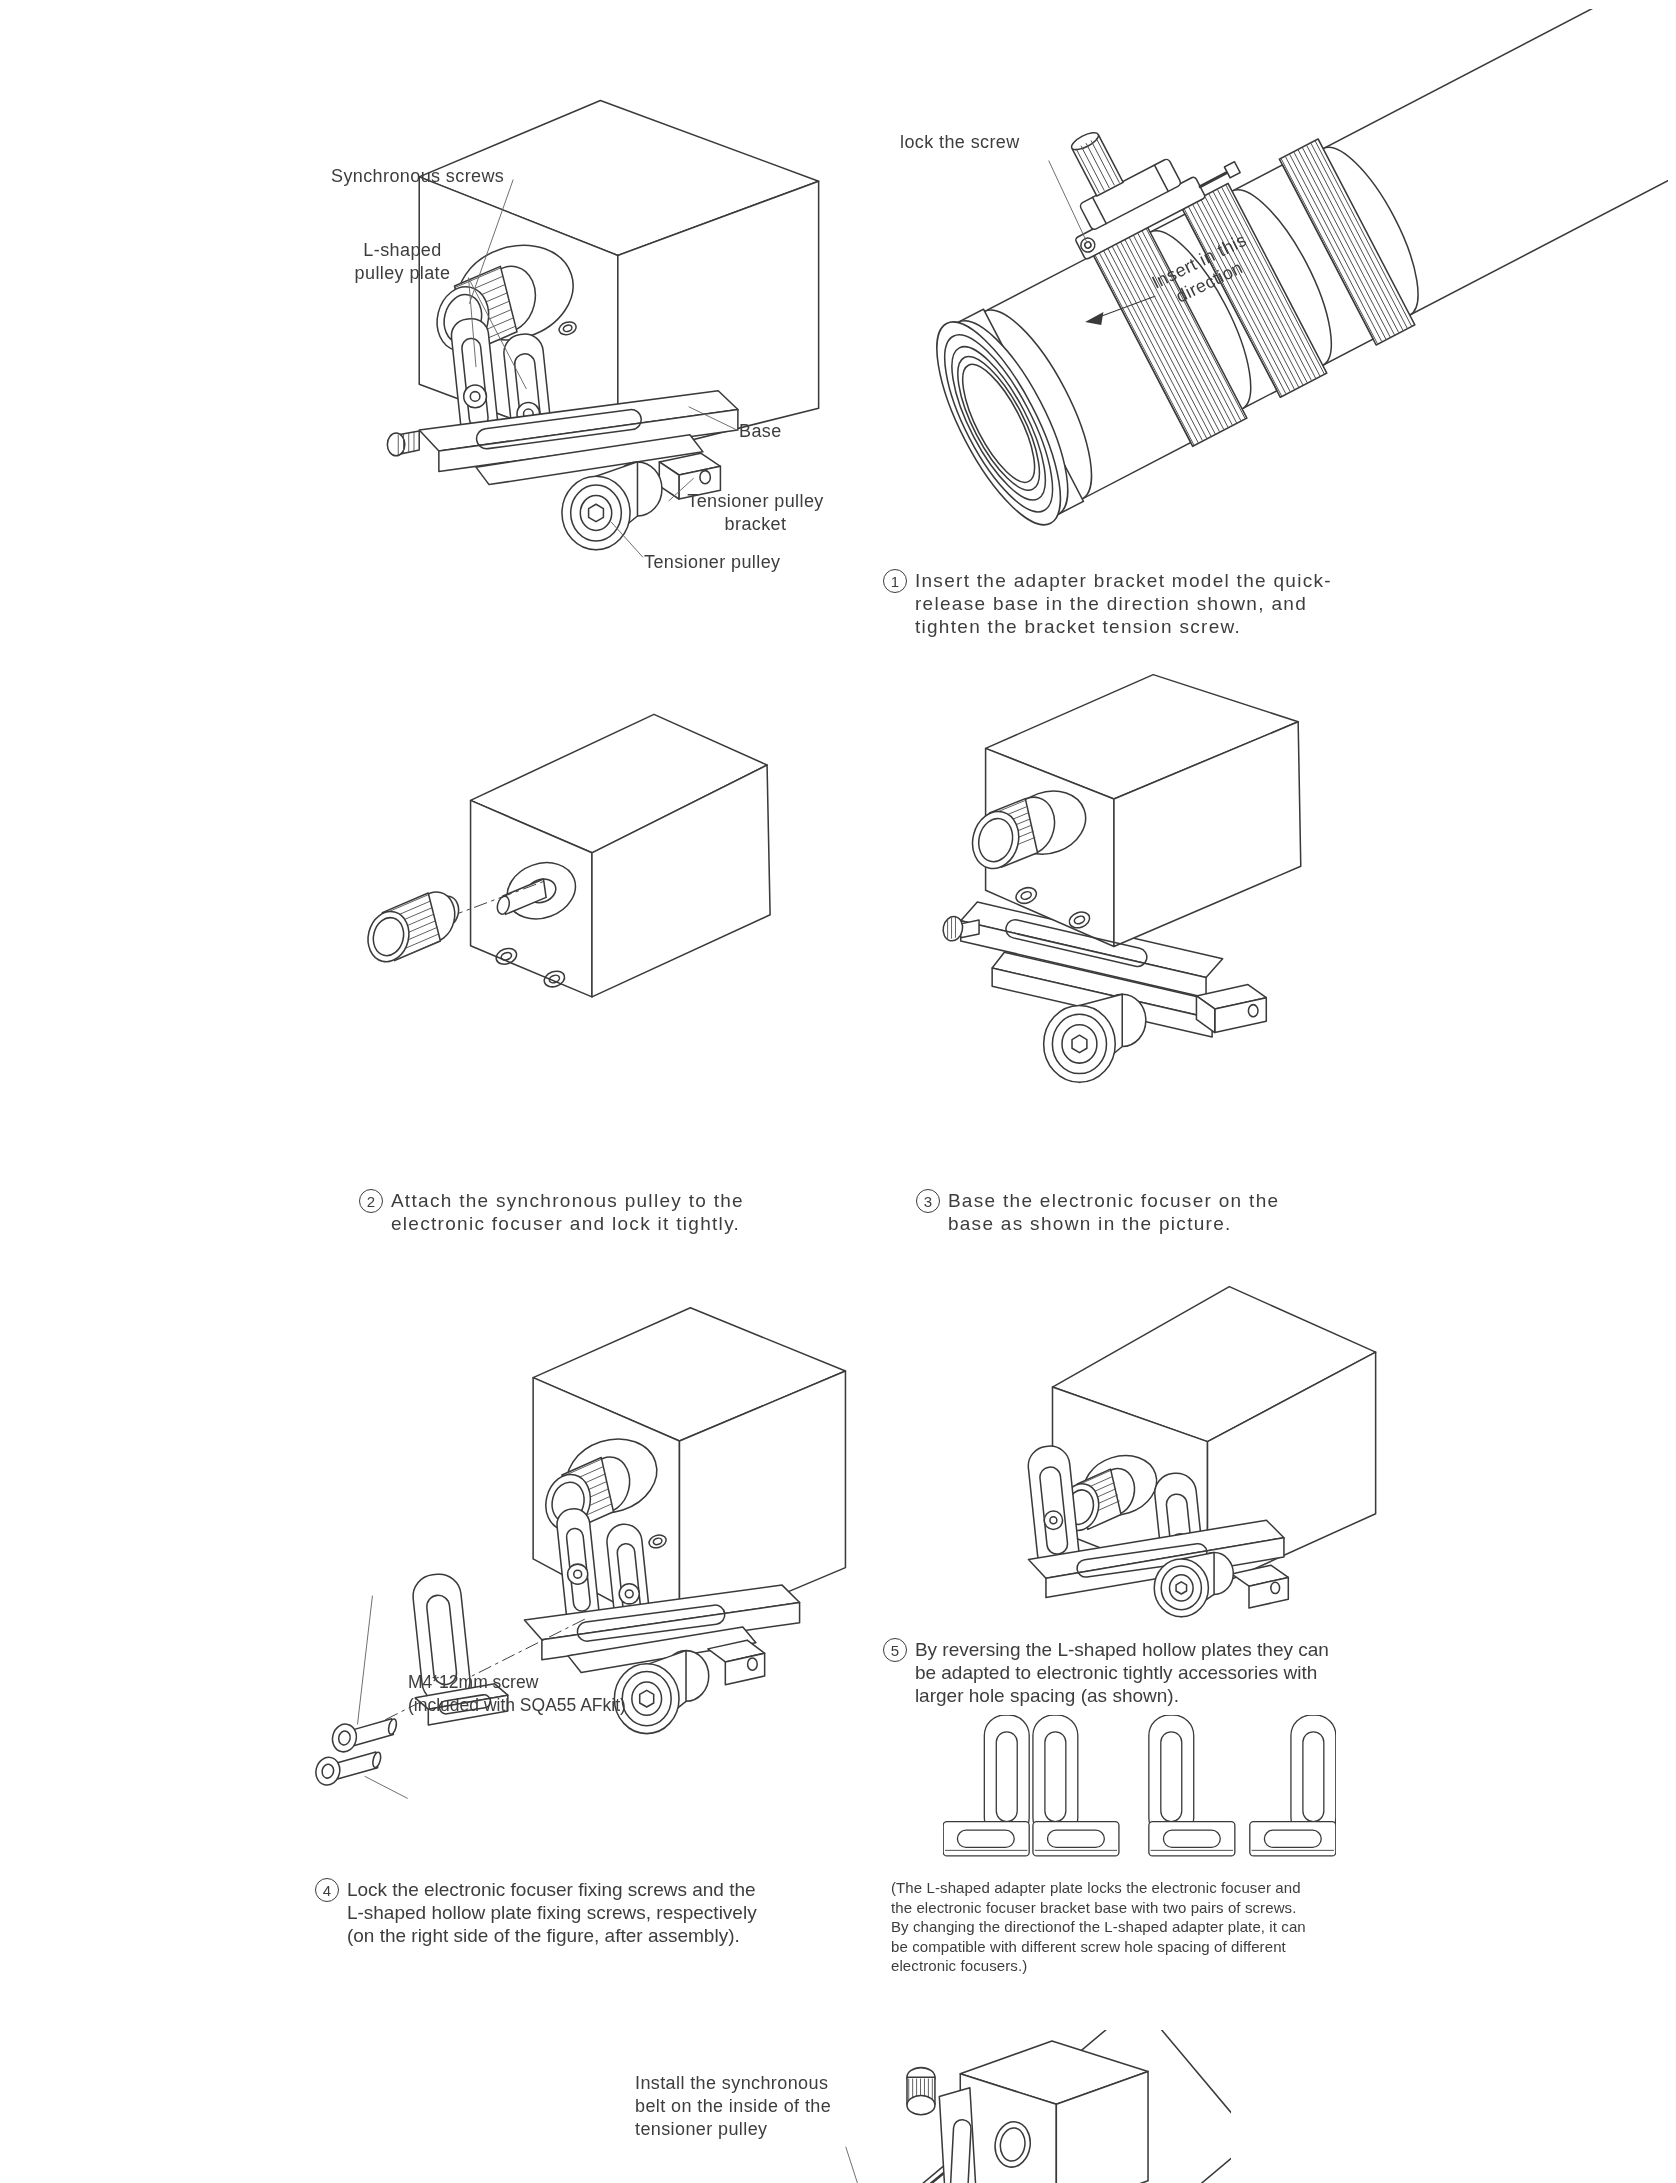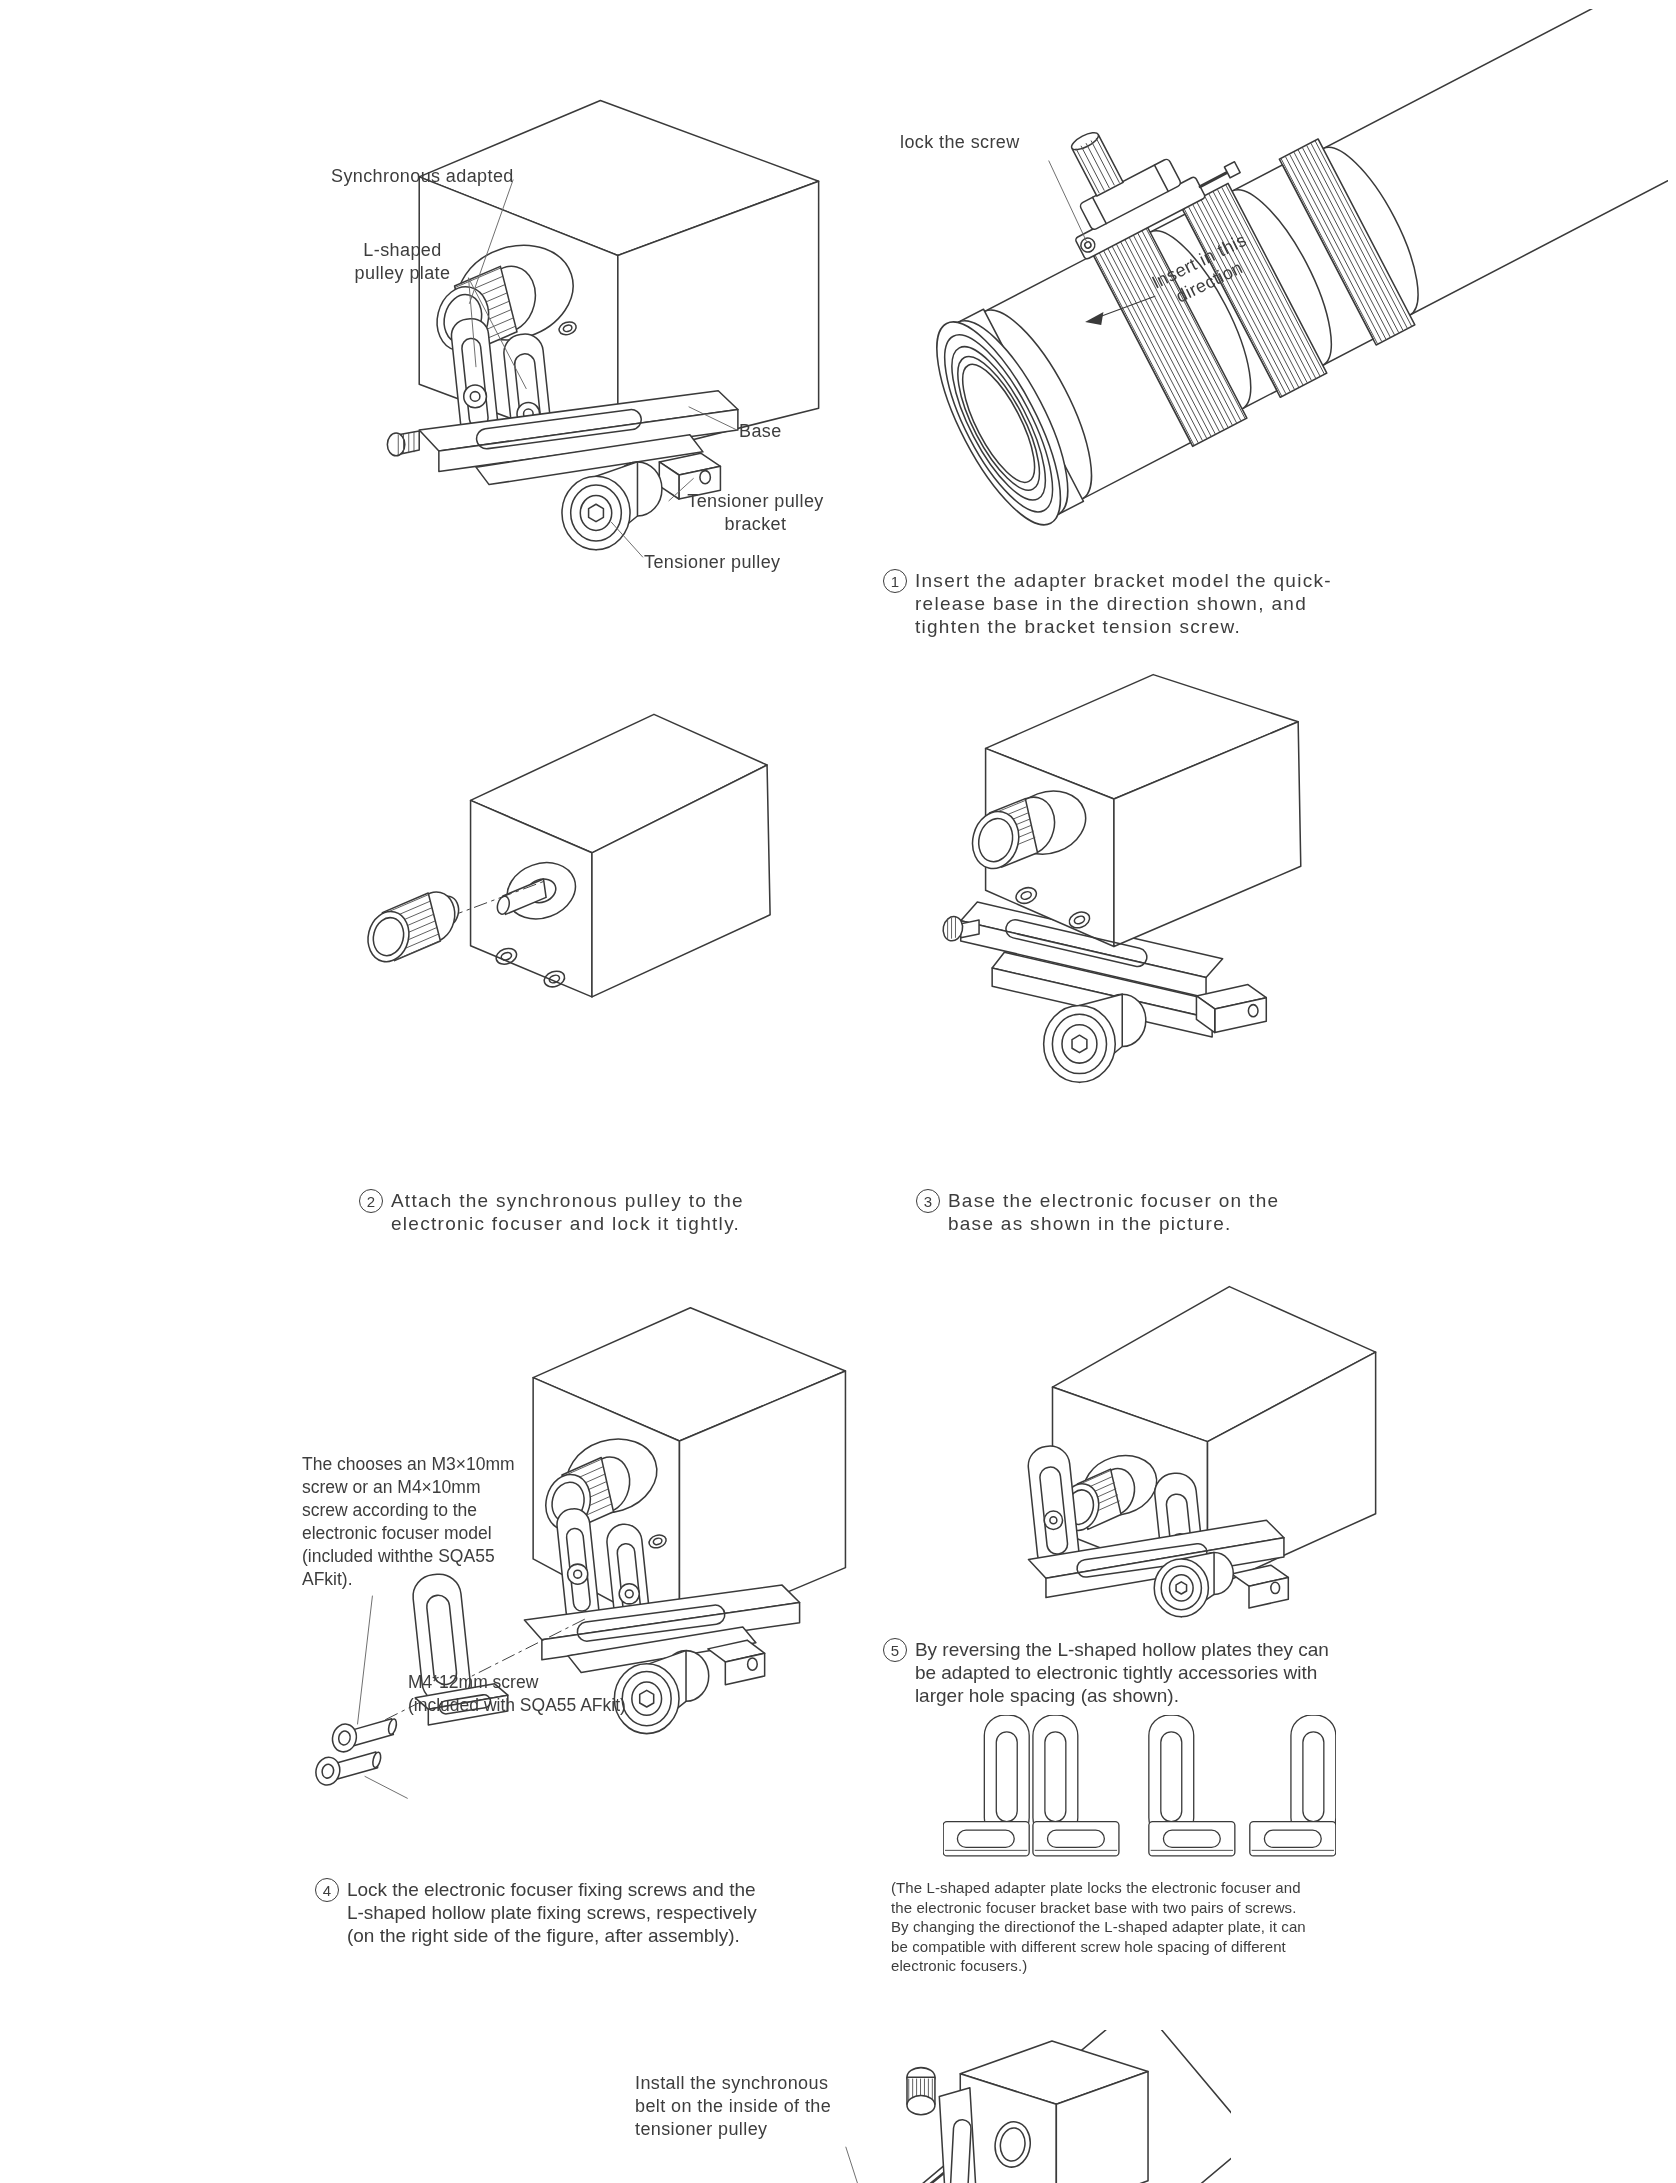--- a/index.html
+++ b/index.html
@@ -86,21 +86,21 @@
       <ellipse cx="705" cy="985" rx="36" ry="40"></ellipse>
       <polygon points="705,965 722,975 722,995 705,1005 688,995 688,975"></polygon>
     </g>
     <line class="leader" x1="515" y1="222" x2="415" y2="505"></line>
     <line class="leader" x1="413" y1="447" x2="430" y2="650"></line>
     <line class="leader" x1="413" y1="447" x2="545" y2="700"></line>
     <line class="leader" x1="1028" y1="795" x2="918" y2="742"></line>
     <line class="leader" x1="872" y1="957" x2="928" y2="906"></line>
     <line class="leader" x1="812" y1="1086" x2="740" y2="1006"></line>
   </svg>
-  <div class="lbl" style="left:331px;top:165px">Synchronous adapted</div>
+  <div class="lbl" style="left:331px;top:165px">Synchronous screws</div>
   <div class="lbl center" style="left:337px;top:239px;width:131px">L-shaped
 pulley plate</div>
   <div class="lbl" style="left:739px;top:420px">Base</div>
   <div class="lbl center" style="left:664px;top:490px;width:183px">Tensioner pulley
 bracket</div>
   <div class="lbl" style="left:644px;top:551px">Tensioner pulley</div>
 
   <svg class="fig" style="left:847px;top:8.7px" width="821" height="550" viewBox="0 0 1880 1260">
     <g transform="rotate(-27.5 480 880)">
       <path class="f" d="M1280,665 L2150,665 L2150,1095 L1280,1095 Z"></path>
@@ -310,26 +310,20 @@
       <ellipse class="f" cx="88" cy="1030" rx="27" ry="32" transform="rotate(14 88 1030)"></ellipse>
       <ellipse cx="88" cy="1030" rx="13" ry="16" transform="rotate(14 88 1030)"></ellipse>
       <path class="f" d="M68,1088 L160,1062 L164,1098 L72,1124 Z"></path>
       <ellipse class="f" cx="162" cy="1080" rx="8" ry="18" transform="rotate(14 162 1080)"></ellipse>
       <ellipse class="f" cx="50" cy="1106" rx="27" ry="32" transform="rotate(14 50 1106)"></ellipse>
       <ellipse cx="50" cy="1106" rx="13" ry="16" transform="rotate(14 50 1106)"></ellipse>
     </g>
     <line class="leader" x1="152" y1="705" x2="118" y2="998"></line>
     <line class="leader" x1="135" y1="1118" x2="232" y2="1168"></line>
   </svg>
-  <div class="note" style="left:302px;top:1453px">The chooses an M3×10mm
-screw or an M4×10mm
-screw according to the
-electronic focuser model
-(included withthe SQA55
-AFkit).</div>
   <div class="note" style="left:408px;top:1671px">M4*12mm screw
 (included with SQA55 AFkit)</div>
 
   <div class="step" style="left:315px;top:1878px">
     <span class="circ">4</span>
     <div class="stext">Lock the electronic focuser fixing screws and the
 L-shaped hollow plate fixing screws, respectively
 (on the right side of the figure, after assembly).</div>
   </div>
 

